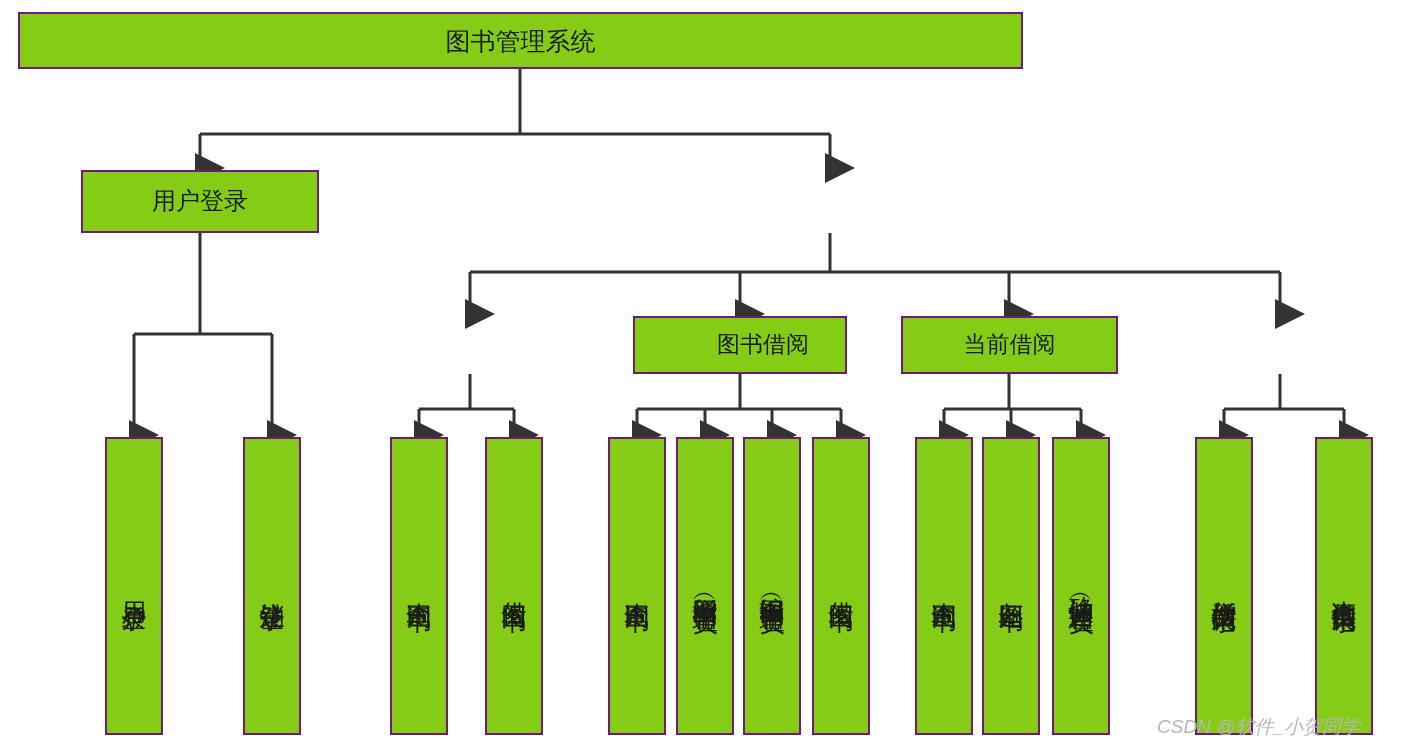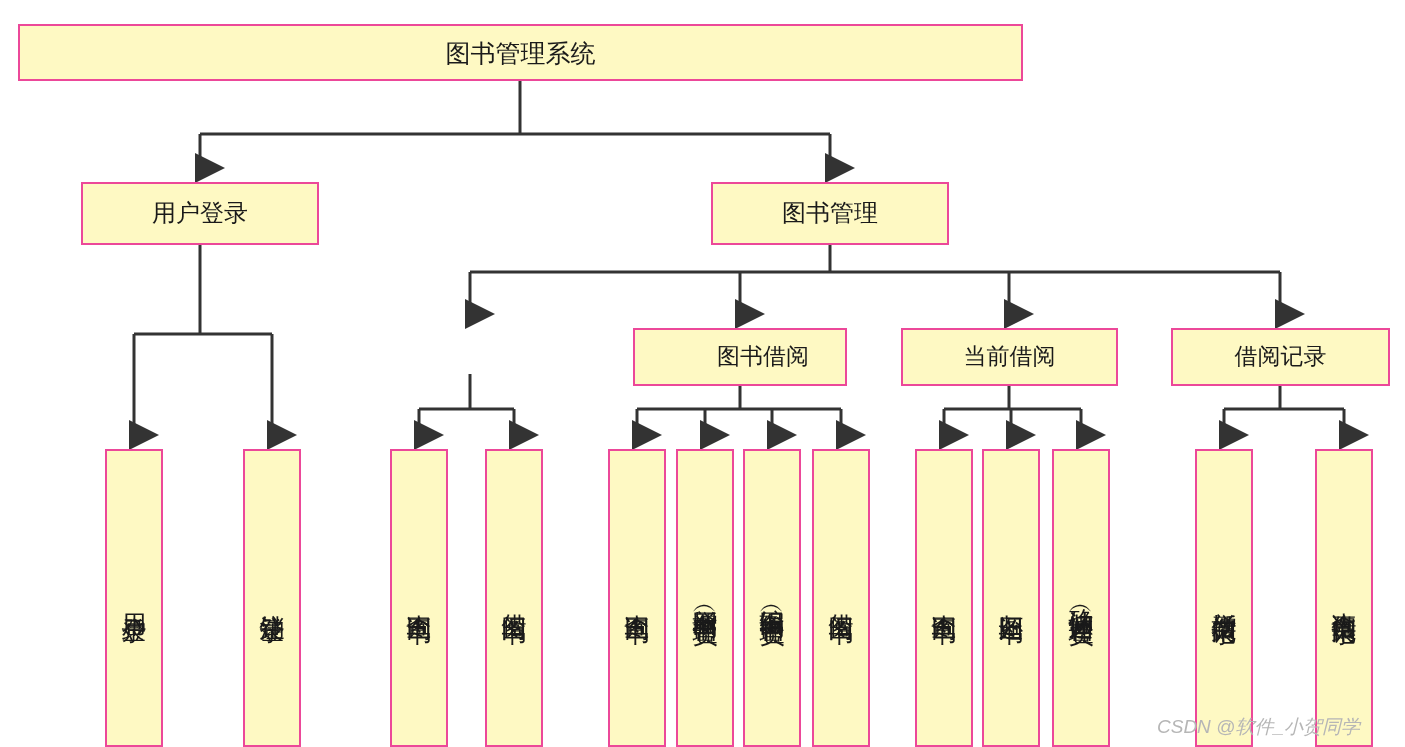--- a/index.html
+++ b/index.html
@@ -20,27 +20,26 @@
   #diagram-svg {
     position: absolute;
     left: 0;
     top: 0;
     width: 1405px;
     height: 747px;
   }
   .node-box {
     position: absolute;
     box-sizing: border-box;
-    background: #fef9c3;
-    border: 2px solid #ec4899;
+    background: #84cc16;
+    border: 2px solid #701a75;
     display: flex;
     align-items: center;
     justify-content: center;
     overflow: hidden;
-    margin-top: 12px;
   }
   .node-label {
     color: #1a1a1a;
     font-family: "Liberation Sans", "DejaVu Sans", sans-serif;
     text-align: center;
     line-height: 1.12;
     white-space: nowrap;
   }
   .node-root .node-label { font-size: 25px; }
   .node-l2 .node-label { font-size: 24px; }
@@ -109,32 +108,26 @@
       </g>
   </svg>
 
   <div class="node-box node-root" style="left: 18px; top: 12px; width: 1005px; height: 57px;">
     <span class="node-label">图书管理系统</span>
   </div>
 
   <div class="node-box node-l2" style="left: 81px; top: 170px; width: 238px; height: 63px;">
     <span class="node-label">用户登录</span>
   </div>
-  <div class="node-box node-l2" style="left: 711px; top: 170px; width: 238px; height: 63px;">
-    <span class="node-label">图书管理</span>
-  </div>
 
   <div class="node-box node-l3" style="left: 633px; top: 316px; width: 214px; height: 58px; padding-left: 46px;">
     <span class="node-label">图书借阅</span>
   </div>
   <div class="node-box node-l3" style="left: 901px; top: 316px; width: 217px; height: 58px;">
     <span class="node-label">当前借阅</span>
-  </div>
-  <div class="node-box node-l3" style="left: 1171px; top: 316px; width: 219px; height: 58px;">
-    <span class="node-label">借阅记录</span>
   </div>
 
   <div class="node-box node-leaf" style="left: 105px; top: 437px; width: 58px; height: 298px;">
     <span class="node-label">用户登录</span>
   </div>
   <div class="node-box node-leaf" style="left: 243px; top: 437px; width: 58px; height: 298px;">
     <span class="node-label">注销登录</span>
   </div>
   <div class="node-box node-leaf" style="left: 390px; top: 437px; width: 58px; height: 298px;">
     <span class="node-label">查询图书</span>

